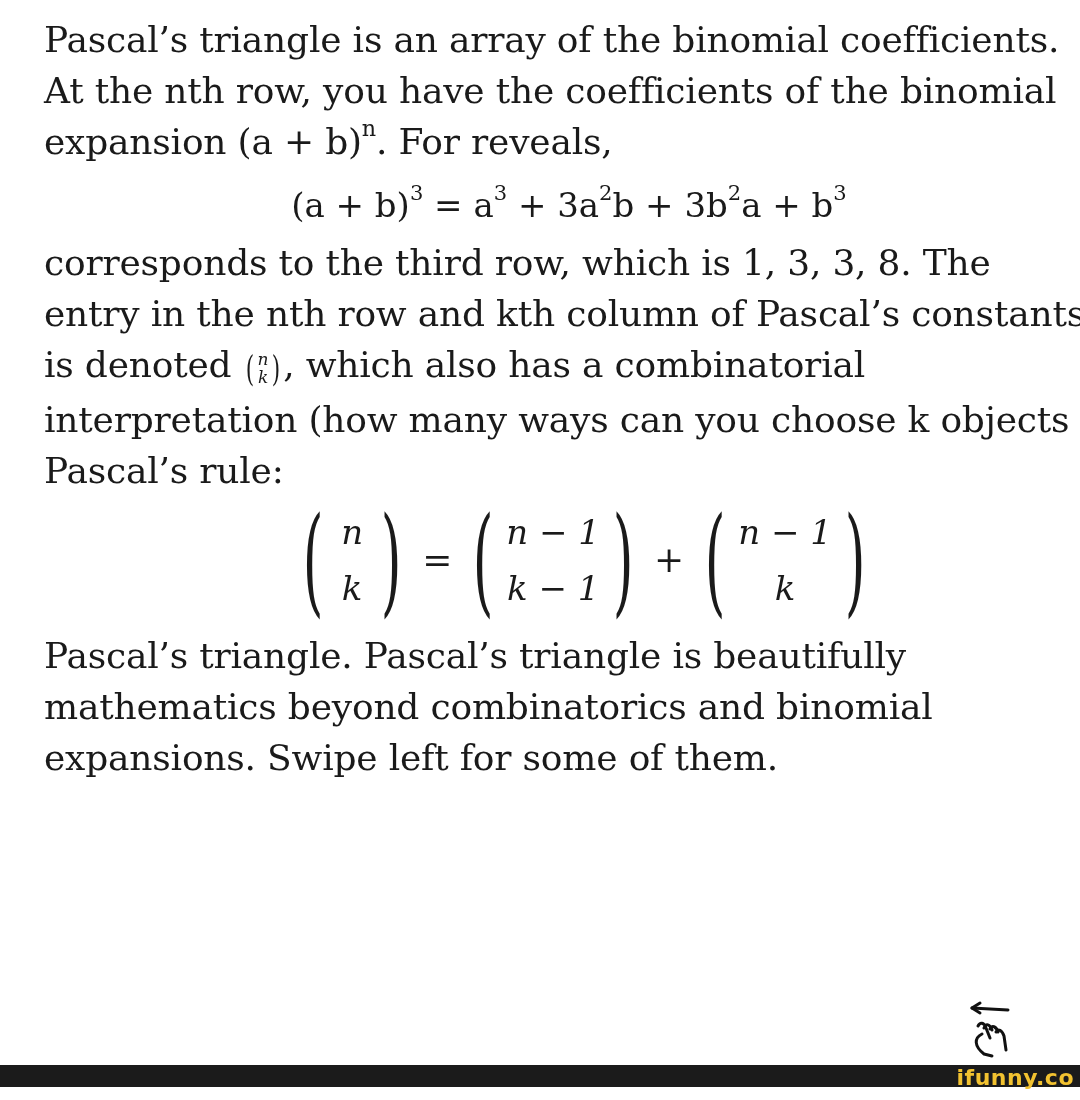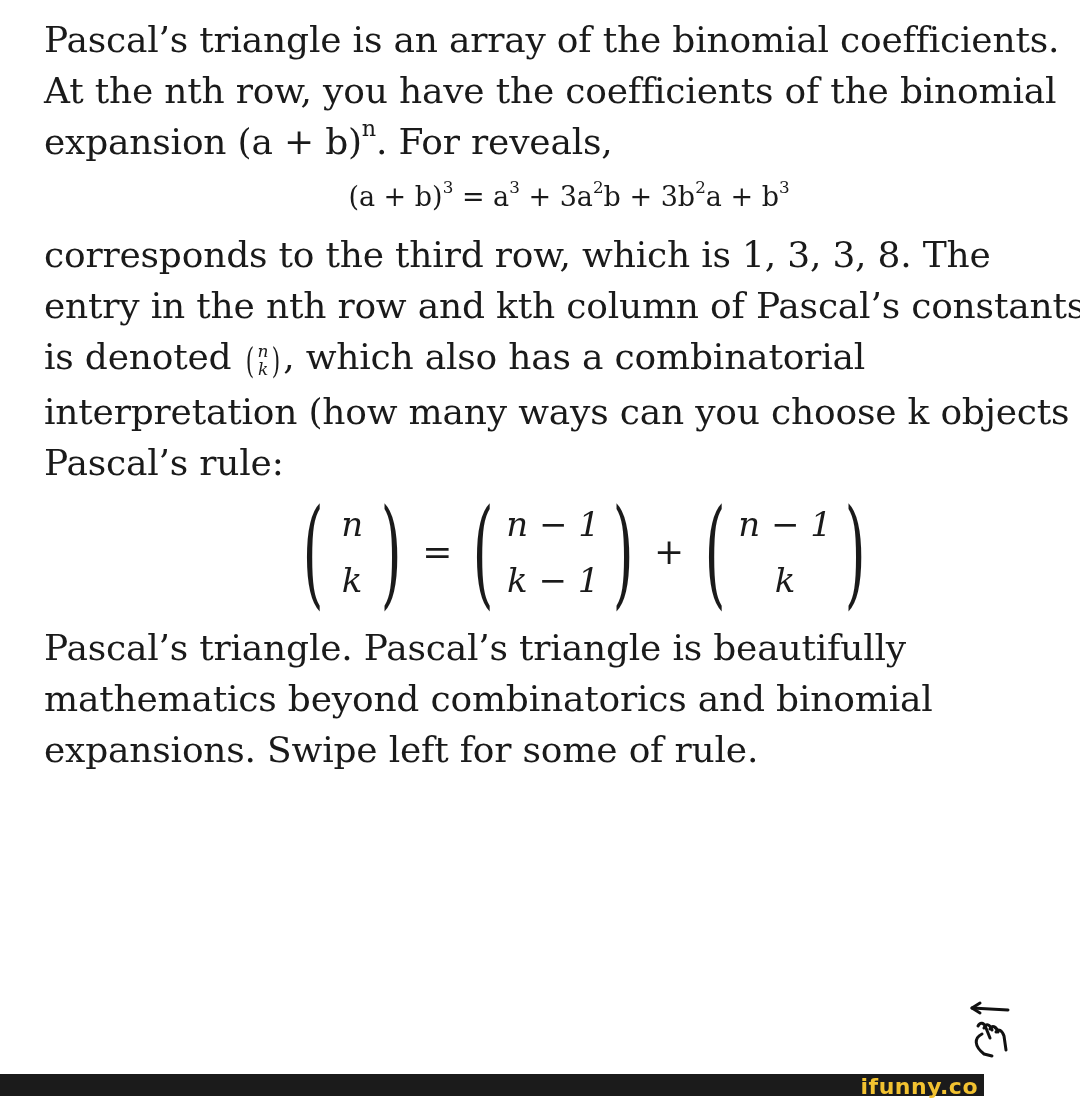--- a/index.html
+++ b/index.html
@@ -1,30 +1,30 @@
 <!DOCTYPE html>
 <html><head>
 <meta charset="utf-8">
 <style>
   html, body { margin:0; padding:0; }
   body { width:1080px; height:1100px; background:#ffffff; position:relative; overflow:hidden; font-family:"DejaVu Serif", serif; color:#1a1a1a; }
   .page { position:absolute; left:44px; top:14px; width:1010px; }
   .line { font-size:36px; line-height:51px; white-space:nowrap; letter-spacing:-0.2px; }
   .it { }
-  .eq1 { text-align:center; font-size:27px; line-height:60px; margin:0 0 2px 0; padding-left:40px; }
+  .eq1 { text-align:center; font-size:34px; line-height:60px; margin:8px 0 2px 0; padding-left:40px; }
   sup { font-size:0.62em; vertical-align:0.8em; line-height:0; }
   .binom-inline { display:inline-flex; align-items:center; vertical-align:middle; font-size:36px; }
   .binom-inline .stack { display:inline-flex; flex-direction:column; font-size:17px; line-height:18px; text-align:center; font-style:italic; margin:0 1px; }
   .paren { font-family:"DejaVu Serif", serif; font-weight:300; transform:scaleX(0.6); display:inline-block; }
   .eq2 { display:flex; justify-content:center; align-items:center; height:140px; margin:-6px 0 0 0; padding-left:70px; }
   .bigbinom { display:flex; align-items:center; }
   .bigparen { font-size:118px; line-height:118px; transform:scaleX(0.45); display:inline-block; font-weight:100; color:#1a1a1a; }
   .bigstack { display:flex; flex-direction:column; font-size:34px; line-height:56px; text-align:center; font-style:italic; min-width:32px; }
   .op { font-size:36px; margin:0 8px; }
-  .footer { position:absolute; left:0; bottom:4px; width:984px; height:22px; background:#1b1b1b; }
+  .footer { position:absolute; left:0; bottom:13px; width:1080px; height:22px; background:#1b1b1b; }
   .brand { position:absolute; right:6px; bottom:-3px; font-family:"DejaVu Sans", sans-serif; font-weight:bold; font-size:22px; color:#f2c230; letter-spacing:0.5px; }
   .swipe { position:absolute; left:968px; top:998px; width:46px; height:60px; }
 </style>
 </head>
 <body>
 
 <div class="page">
   <div class="line"><span>Pascal’s triangle is an array of the </span><span class="it">binomial coefficients.</span></div>
   <div class="line"><span>At the </span><span class="it">n</span><span>th row, you have the coefficients of the binomial</span></div>
   <div class="line"><span>expansion (</span><span class="it">a + b</span><span>)</span><sup class="it">n</sup><span>. For reveals,</span></div>
@@ -70,21 +70,21 @@
       <div class="bigstack">
           <span>n − 1</span>
           <span>k</span>
         </div>
       <span class="bigparen">)</span>
     </div>
   </div>
 
   <div class="line">Pascal’s triangle.  Pascal’s triangle is beautifully</div>
   <div class="line">mathematics beyond combinatorics and binomial</div>
-  <div class="line">expansions.  Swipe left for some of rule.</div>
+  <div class="line">expansions.  Swipe left for some of them.</div>
 </div>
 
 <svg class="swipe" viewBox="0 0 46 60">
   <path d="M4 10 L40 12" stroke="#111" stroke-width="3" fill="none" stroke-linecap="round"></path>
   <path d="M4 10 L12 5 M4 10 L12 15" stroke="#111" stroke-width="3" fill="none" stroke-linecap="round"></path>
   <path d="M10 28 C12 24 16 24 18 30 L22 40 M16 30 C18 25 22 26 24 32 M22 31 C24 27 28 28 30 34 M28 34 C30 30 34 32 36 38 L38 52 M14 36 C6 40 6 48 16 56 L24 58" stroke="#111" stroke-width="3" fill="none" stroke-linecap="round" stroke-linejoin="round"></path>
 </svg>
 
 <div class="footer">
   <span class="brand">ifunny.co</span>

